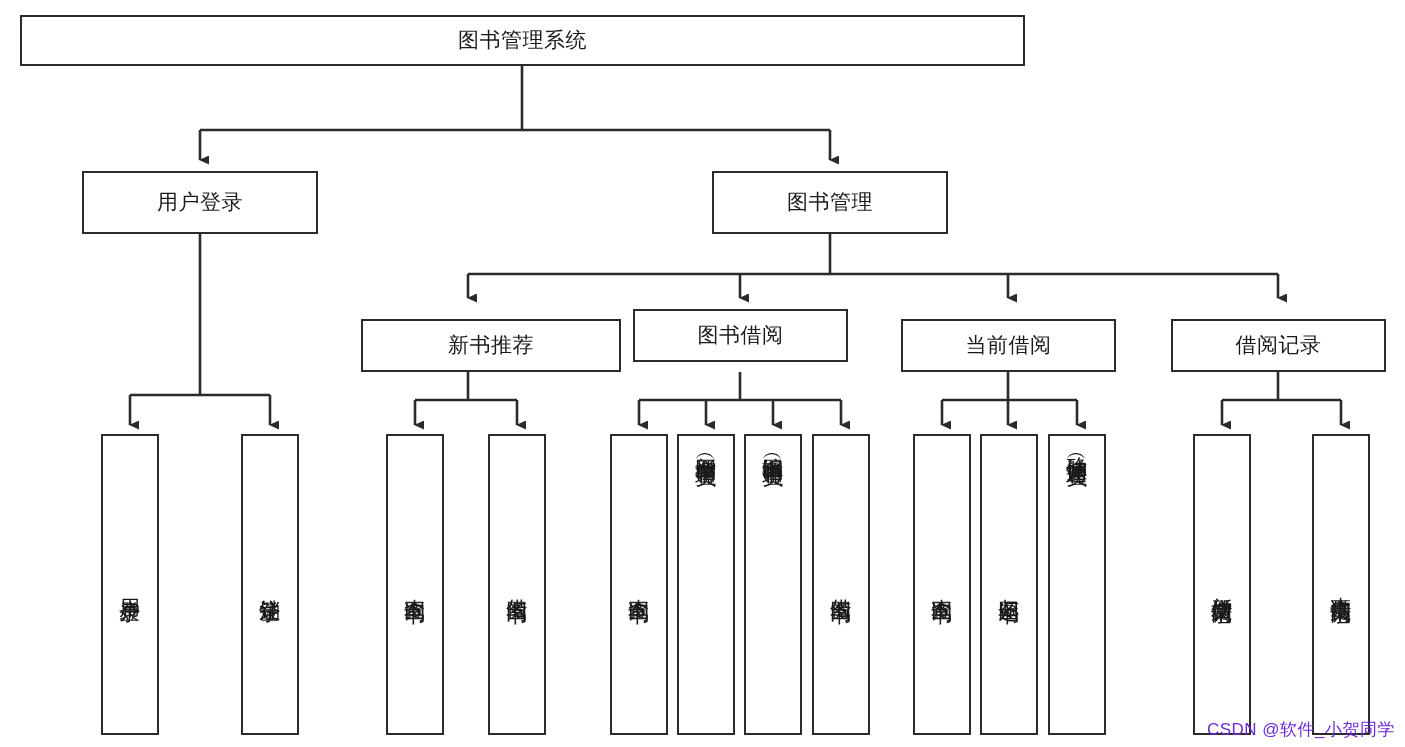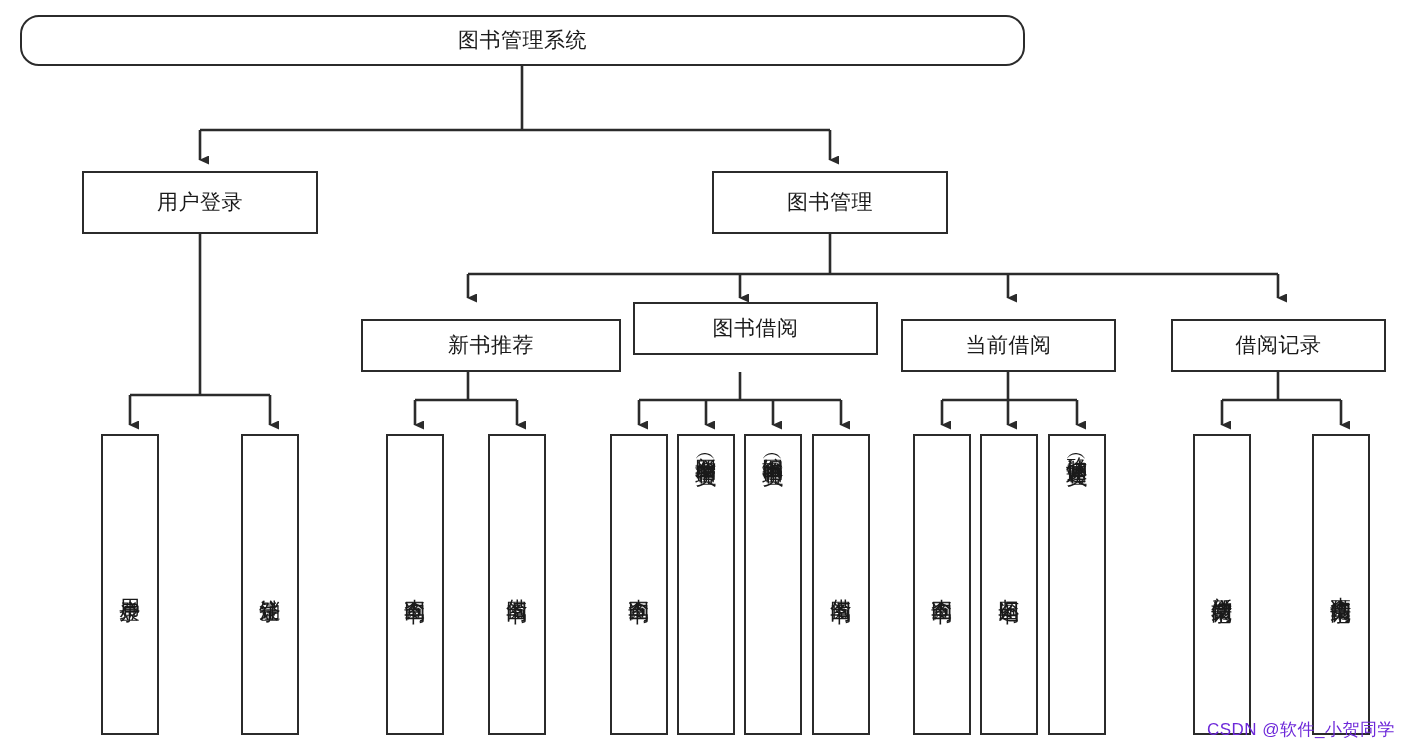--- a/index.html
+++ b/index.html
@@ -125,37 +125,37 @@
       <path d="M1008,400 L1008,425" marker-end="url(#arrowhead)"></path>
       <path d="M1077,400 L1077,425" marker-end="url(#arrowhead)"></path>
 
       <path d="M1278,372 L1278,400"></path>
       <path d="M1222,400 L1341,400"></path>
       <path d="M1222,400 L1222,425" marker-end="url(#arrowhead)"></path>
       <path d="M1341,400 L1341,425" marker-end="url(#arrowhead)"></path>
     </g>
   </svg>
 
-  <div class="node" style="left:20px; top:15px; width:1005px; height:51px;border-radius:19px;">
+  <div class="node" style="left:20px; top:15px; width:1005px; height:51px;">
     <span class="node-label">图书管理系统</span>
   </div>
 
   <div class="node" style="left:82px; top:171px; width:236px; height:63px;">
     <span class="node-label">用户登录</span>
   </div>
 
   <div class="node" style="left:712px; top:171px; width:236px; height:63px;">
     <span class="node-label">图书管理</span>
   </div>
 
   <div class="node" style="left:361px; top:319px; width:260px; height:53px;">
     <span class="node-label">新书推荐</span>
   </div>
 
-  <div class="node" style="left:633px; top:302px; width:245px; height:53px;">
+  <div class="node" style="left:633px; top:309px; width:215px; height:53px;">
     <span class="node-label">图书借阅</span>
   </div>
 
   <div class="node" style="left:901px; top:319px; width:215px; height:53px;">
     <span class="node-label">当前借阅</span>
   </div>
 
   <div class="node" style="left:1171px; top:319px; width:215px; height:53px;">
     <span class="node-label">借阅记录</span>
   </div>

